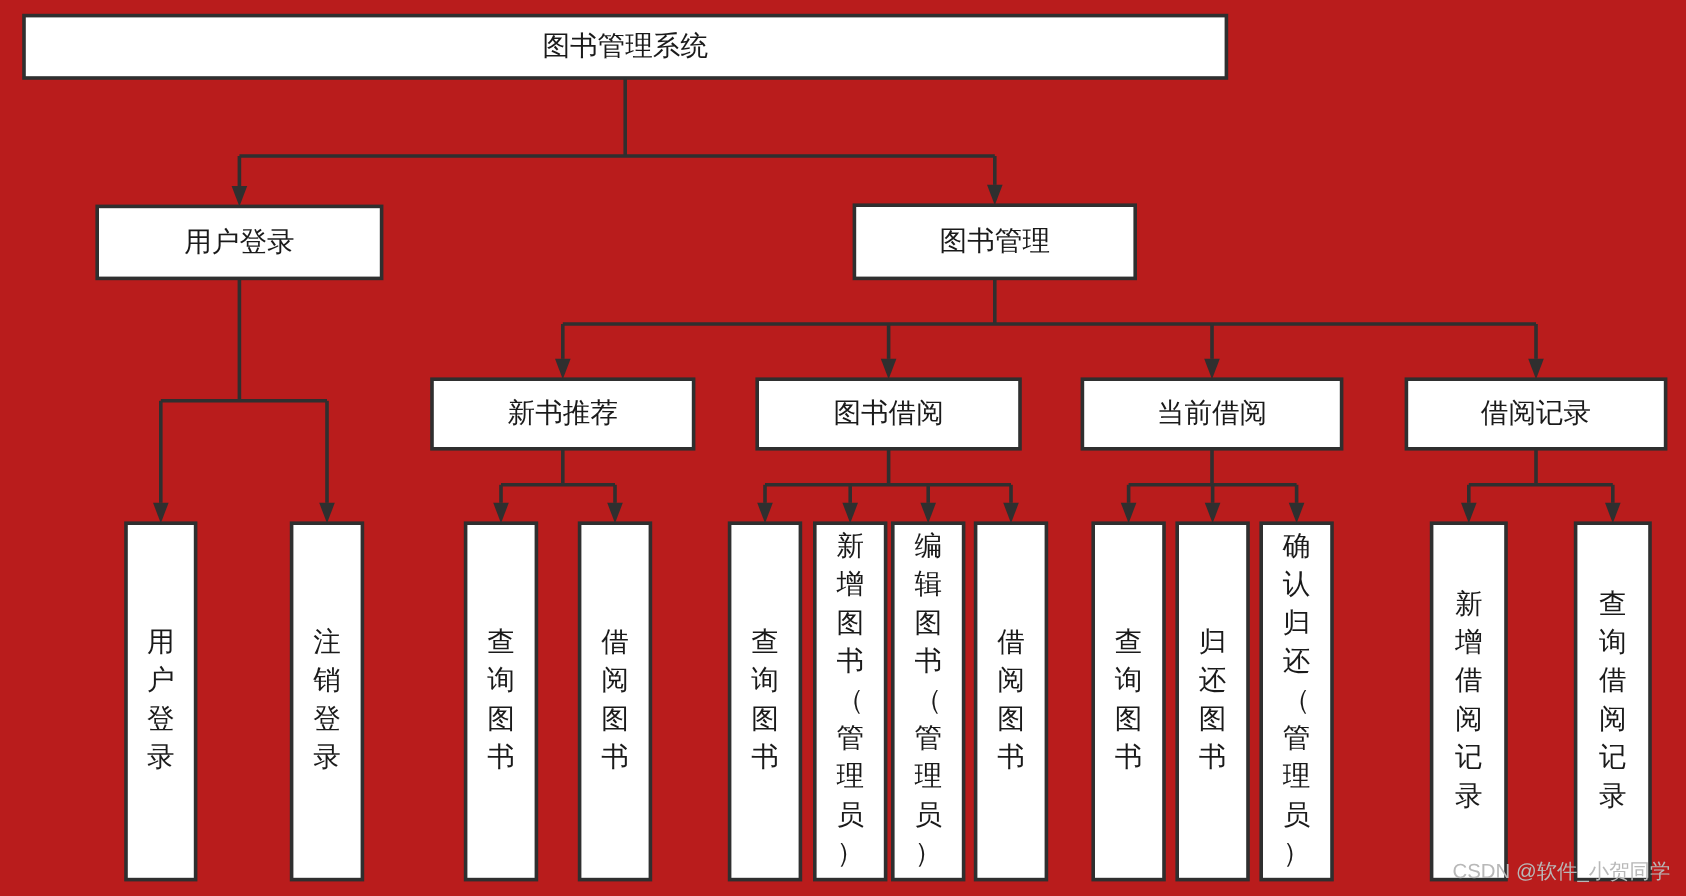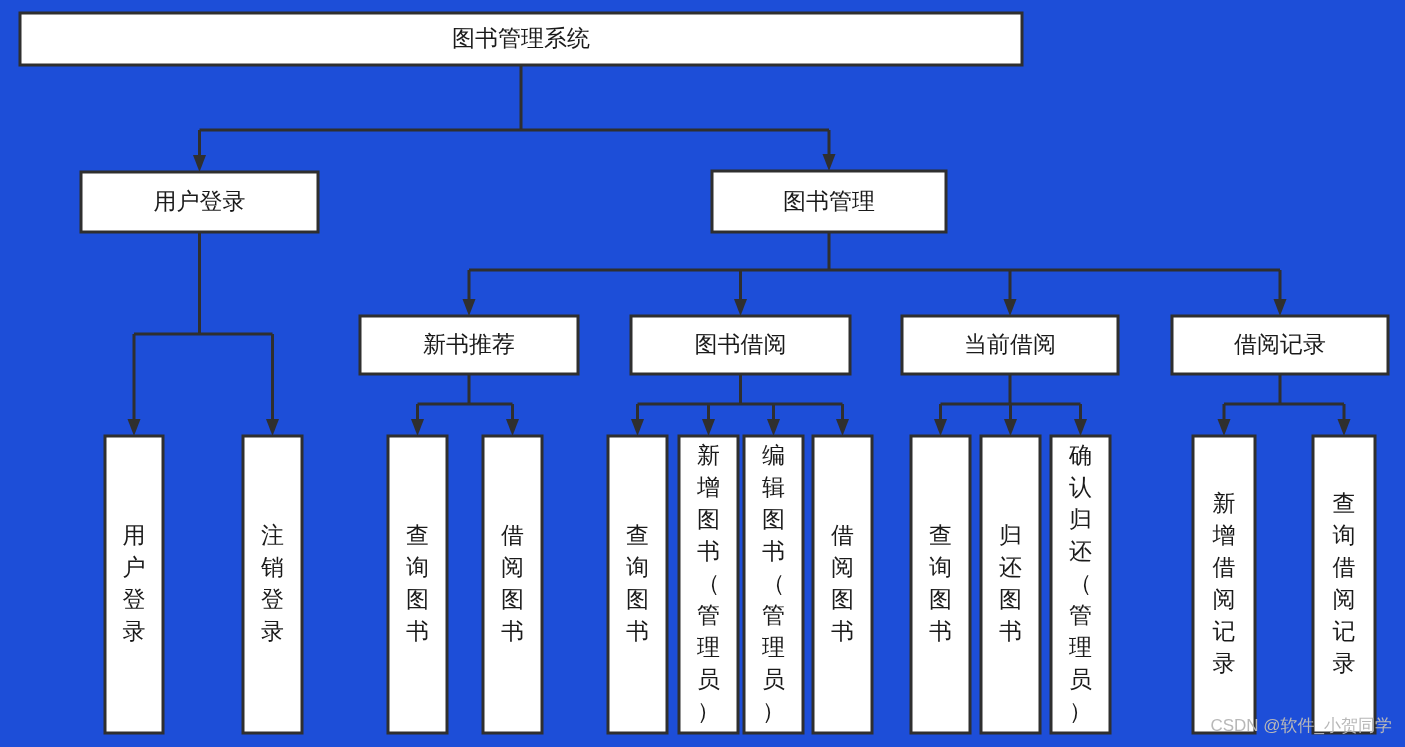--- a/index.html
+++ b/index.html
@@ -8,21 +8,21 @@
     padding: 0;
     background: #ffffff;
   }
   body {
     font-family: "Liberation Sans", "DejaVu Sans", sans-serif;
   }
   #diagram-root {
     position: relative;
     width: 1405px;
     height: 747px;
-    background: #1d4ed8;
+    background: #b91c1c;
     overflow: hidden;
   }
   svg.chart-svg {
     position: absolute;
     left: 0;
     top: 0;
     width: 1405px;
     height: 747px;
     display: block;
   }

